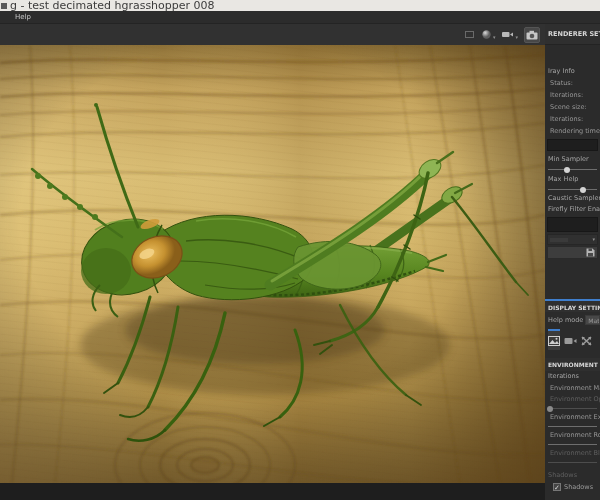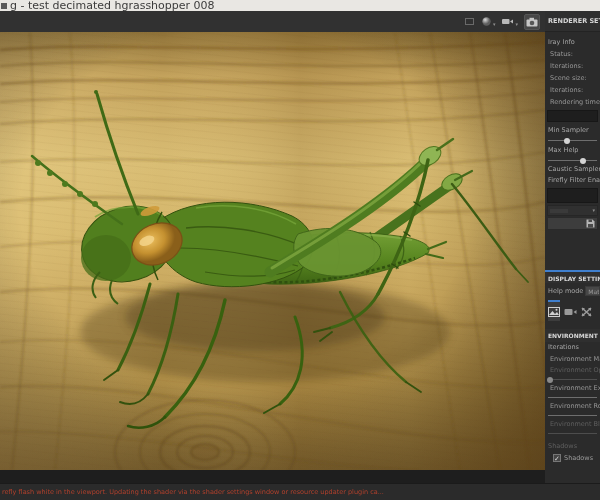--- a/index.html
+++ b/index.html
@@ -79,20 +79,23 @@
 </head>
 <body>
 
 <div class="app">
 
   <div class="titlebar">
     <span class="frag"></span>
     <span>g - test decimated hgrasshopper 008</span>
   </div>
 
+  <div class="menubar">
+    <span>Help</span>
+  </div>
 
   <div class="content">
     <div class="leftcol">
 
       <div class="toolbar">
         <span class="tico" style="opacity:.55">
           <svg width="11" height="11">
               <rect x="1.5" y="2.5" width="8" height="6" fill="none" stroke="#9a9a9a" stroke-width="1"></rect>
             </svg>
         </span>
@@ -288,21 +291,21 @@
               <path d="M406,350 L421,360" stroke="#33510e" stroke-width="1.8"></path>
             </g>
           </g>
         </svg>
       </div>
     </div>
 
     <div class="panel">
       <div class="phead">RENDERER SETTINGS</div>
 
-      <div class="lbl" style="margin-top:4px">Iray Info</div>
+      <div class="lbl" style="margin-top:20px">Iray Info</div>
       <div class="lbl ind">Status:</div>
       <div class="lbl ind">Iterations:</div>
       <div class="lbl ind">Scene size:</div>
       <div class="lbl ind">Iterations:</div>
       <div class="lbl ind">Rendering time:</div>
 
       <div class="darkbox" style="height:12px"></div>
 
       <div class="lbl">Min Sampler</div>
       <div class="slider">
@@ -392,16 +395,13 @@
         </div>
 
       <div class="lbl dim" style="margin-top:3px">Shadows</div>
       <div class="cbrow">
         <span class="cb">✓</span>
         <span class="cblabel">Shadows</span>
       </div>
     </div>
   </div>
 
-  <div class="statusbar">
-    <span>refly flash white in the viewport. Updating the shader via the shader settings window or resource updater plugin ca...</span>
-  </div>
 </div>
 
 </body></html>

